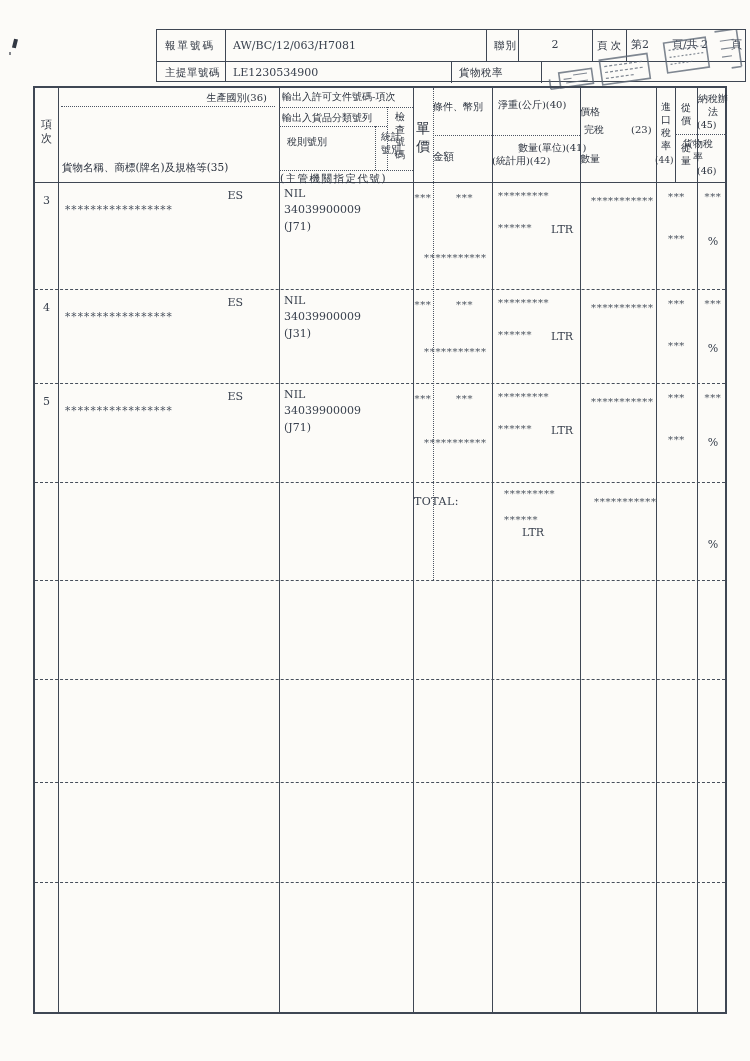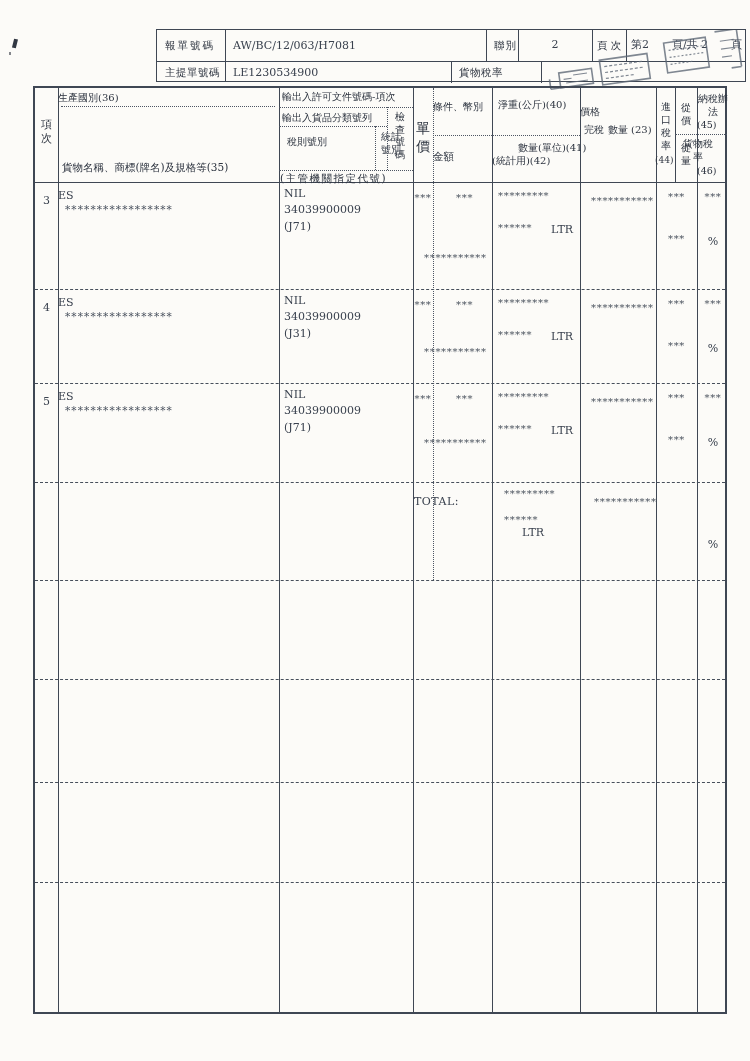--- a/index.html
+++ b/index.html
@@ -22,21 +22,21 @@
   .doth{position:absolute;height:0;border-top:1.5px dotted #4d5563;}
   .dash{position:absolute;height:0;border-top:1.5px dashed #474f5b;}
   
   .lbl{position:absolute;font-size:10px;line-height:1.2;color:var(--ink);}
   .lbl.c{text-align:left;}
   .vert{word-break:break-all;line-height:1.3;text-align:center;}
   .val{position:absolute;font-size:11px;line-height:1.2;color:var(--val);white-space:nowrap;}
   .stars{font-size:10px;letter-spacing:0.7px;color:#454d59;}
   .stars-d{font-size:10.5px;letter-spacing:1.1px;color:#4a525e;}
   .ctr{text-align:center;}
-  .rgt{}
+  .rgt{text-align:right;}
   
   .title{
     position:absolute;left:26px;top:33px;font-size:31px;font-weight:500;
     letter-spacing:13px;color:#222935;white-space:nowrap;
   }
   .speck{position:absolute;background:#323843;}
   
   .hdr{position:absolute;left:156px;top:29px;width:590px;height:53px;border:1.8px solid var(--ln);}
   .hdr .cell{position:absolute;font-size:10.5px;line-height:1;color:var(--ink);white-space:nowrap;}
   .hdr .value{font-size:11px;color:var(--val);}
@@ -143,21 +143,21 @@
     <div class="lbl c" style="left:398px;top:62px;width:59px;font-size:10.5px;">金額</div>
 
     <div class="lbl" style="left:463px;top:11px;">淨重(公斤)(40)</div>
     <div class="doth" style="left:457px;top:47px;width:88px;"></div>
     <div class="lbl c" style="left:483px;top:54px;width:88px;">數量(單位)(41)</div>
     <div class="lbl c" style="left:457px;top:67px;width:88px;">(統計用)(42)</div>
 
     <div class="lbl c" style="left:545px;top:18px;width:76px;">價格</div>
     <div class="lbl" style="left:549px;top:36px;">完稅</div>
     <div class="lbl" style="left:596px;top:36px;">(23)</div>
-    <div class="lbl c" style="left:545px;top:36px;width:70px;padding-left:28px;">數量</div>
+    <div class="lbl c" style="left:545px;top:65px;width:70px;">數量</div>
 
     <div class="lbl vert" style="left:623px;top:12px;width:16px;">進口稅率</div>
     <div class="lbl c" style="left:620px;top:67px;width:20px;font-size:9px;">(44)</div>
 
     <div class="lbl vert" style="left:643px;top:13px;width:16px;">從價</div>
     <div class="doth" style="left:640px;top:46px;width:22px;"></div>
     <div class="lbl vert" style="left:643px;top:53px;width:16px;">從量</div>
 
     <div class="lbl vert" style="left:663px;top:5px;width:30px;line-height:1.25;">納稅辦法</div>
     <div class="lbl c" style="left:662px;top:31px;width:32px;font-size:9.5px;">(45)</div>

